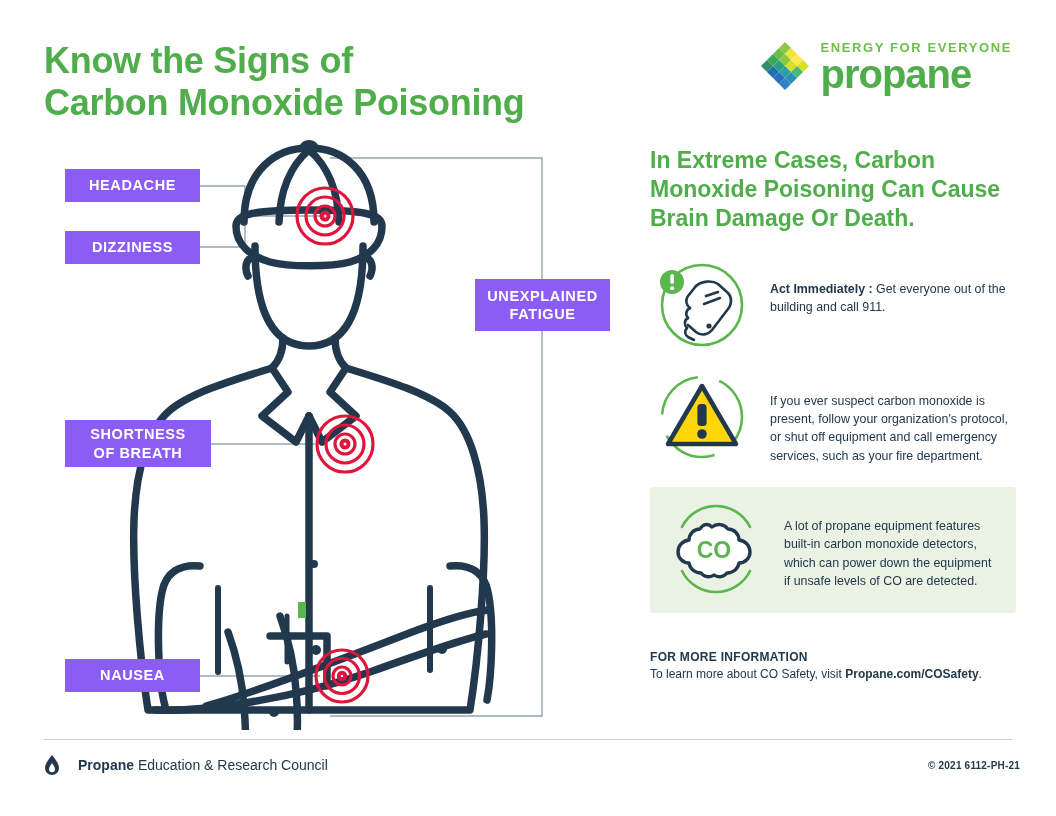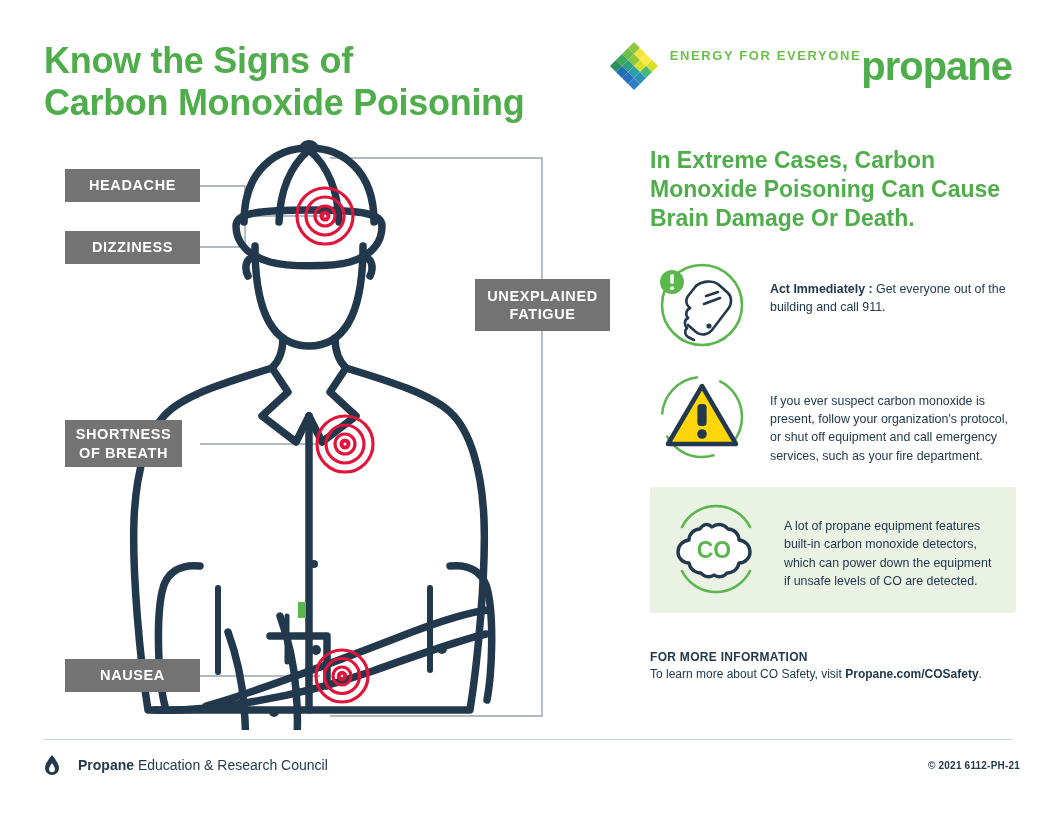--- a/index.html
+++ b/index.html
@@ -37,21 +37,21 @@
 
   .logo-block {
     position: absolute;
     right: 44px;
     top: 40px;
     display: flex;
     align-items: center;
     gap: 10px;
   }
   .logo-mark { width: 52px; height: 52px; flex: none; }
-  .logo-text { display: flex; flex-direction: row; justify-content: space-between; }
+  .logo-text { display: flex; flex-direction: column; justify-content: space-between; }
   .logo-tag {
     font-size: 13px;
     font-weight: bold;
     letter-spacing: 1.6px;
     color: #6cbf4a;
     margin-bottom: 1px;
   }
   .logo-word {
     font-size: 40px;
     line-height: 0.92;
@@ -65,37 +65,37 @@
     position: absolute;
     left: 40px;
     top: 140px;
     width: 580px;
     height: 590px;
   }
   .illo-svg { position: absolute; left: 0; top: 0; }
 
   .tag {
     position: absolute;
-    background: #737373;
+    background: #8b5cf6;
     color: #ffffff;
     font-weight: bold;
     font-size: 14.5px;
     letter-spacing: 0.6px;
     line-height: 1.25;
     display: flex;
     align-items: center;
     justify-content: center;
     text-align: center;
     padding: 7px 14px;
     box-sizing: border-box;
     white-space: pre-line;
   }
   .tag-headache   { left: 25px;  top: 29px;  width: 135px; height: 33px; }
   .tag-dizziness  { left: 25px;  top: 91px;  width: 135px; height: 33px; }
-  .tag-shortness  { left: 25px;  top: 280px; width: 117px; height: 47px; }
+  .tag-shortness  { left: 25px;  top: 280px; width: 146px; height: 47px; }
   .tag-nausea     { left: 25px;  top: 519px; width: 135px; height: 33px; }
   .tag-fatigue    { left: 435px; top: 139px; width: 135px; height: 52px; }
 
   
   .right-col {
     position: absolute;
     left: 650px;
     top: 146px;
     width: 366px;
   }

